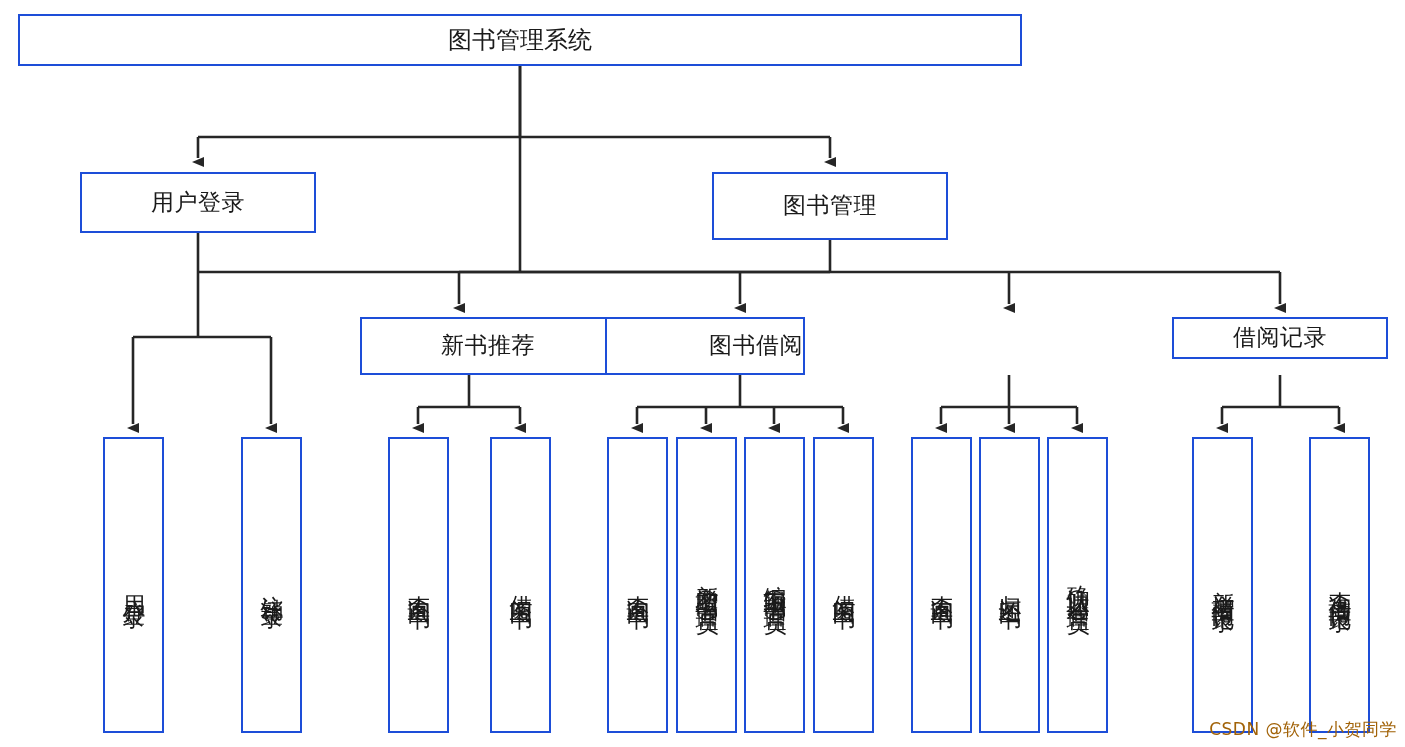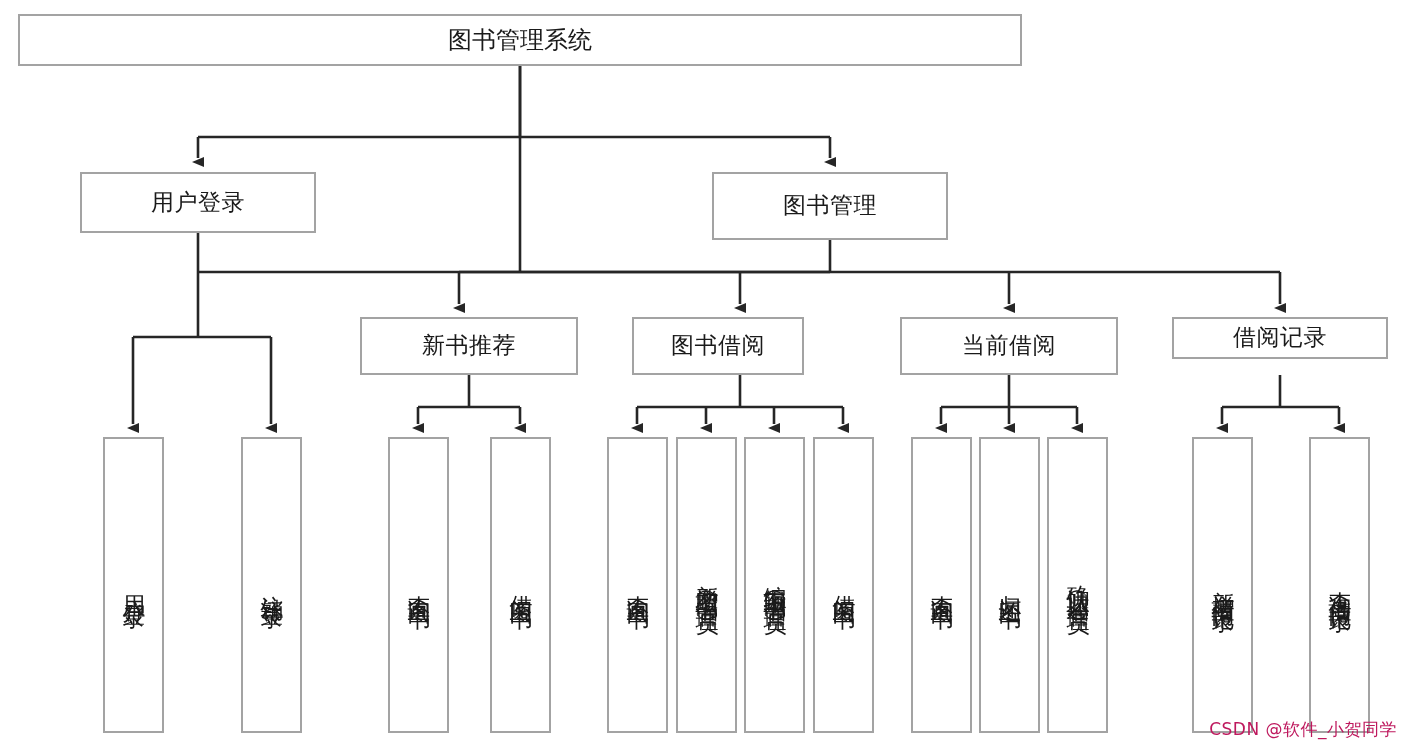--- a/index.html
+++ b/index.html
@@ -21,21 +21,21 @@
     position: absolute;
     left: 0;
     top: 0;
     width: 1405px;
     height: 747px;
     pointer-events: none;
   }
   .node {
     position: absolute;
     box-sizing: border-box;
-    border: 2px solid #a3a3a3;
+    border: 2px solid #1d4ed8;
     background: #ffffff;
     display: flex;
     align-items: center;
     justify-content: center;
     color: #1a1a1a;
     line-height: 1.12;
     text-align: center;
   }
   .node.h {
     font-size: 23px;
@@ -56,21 +56,21 @@
   .node.v .txt {
     writing-mode: vertical-rl;
     text-orientation: upright;
     white-space: nowrap;
   }
   .watermark {
     position: absolute;
     right: 8px;
     bottom: 6px;
     font-size: 17px;
-    color: #be185d;
+    color: #a16207;
     letter-spacing: 0.5px;
     white-space: nowrap;
     font-family: "DejaVu Sans", "Liberation Sans", sans-serif;
   }
 </style>
 </head>
 <body>
 
 <div id="canvas">
 
@@ -157,31 +157,28 @@
   </div>
 
   <div class="node h" style="left:80px; top:172px; width:236px; height:61px;">
     <span class="txt">用户登录</span>
   </div>
 
   <div class="node h" style="left:712px; top:172px; width:236px; height:68px;">
     <span class="txt">图书管理</span>
   </div>
 
-  <div class="node h" style="left:360px; top:317px; width:218px; height:58px;">
+  <div class="node h" style="left:360px; top:317px; width:256px; height:58px;">
     <span class="txt">新书推荐</span>
   </div>
 
-  <div class="node h" style="left:632px; top:317px; width:172px; height:58px;">
+  <div class="node h" style="left:605px; top:317px; width:200px; height:58px;justify-content:flex-end;">
     <span class="txt">图书借阅</span>
   </div>
 
-  <div class="node h" style="left:900px; top:317px; width:218px; height:58px;">
-    <span class="txt">当前借阅</span>
-  </div>
 
   <div class="node h" style="left:1172px; top:317px; width:216px; height:42px;">
     <span class="txt">借阅记录</span>
   </div>
 
   <div class="node v" style="left:103px; top:437px; width:61px; height:296px;">
     <span class="txt">用户登录</span>
   </div>
 
   <div class="node v" style="left:241px; top:437px; width:61px; height:296px;">

